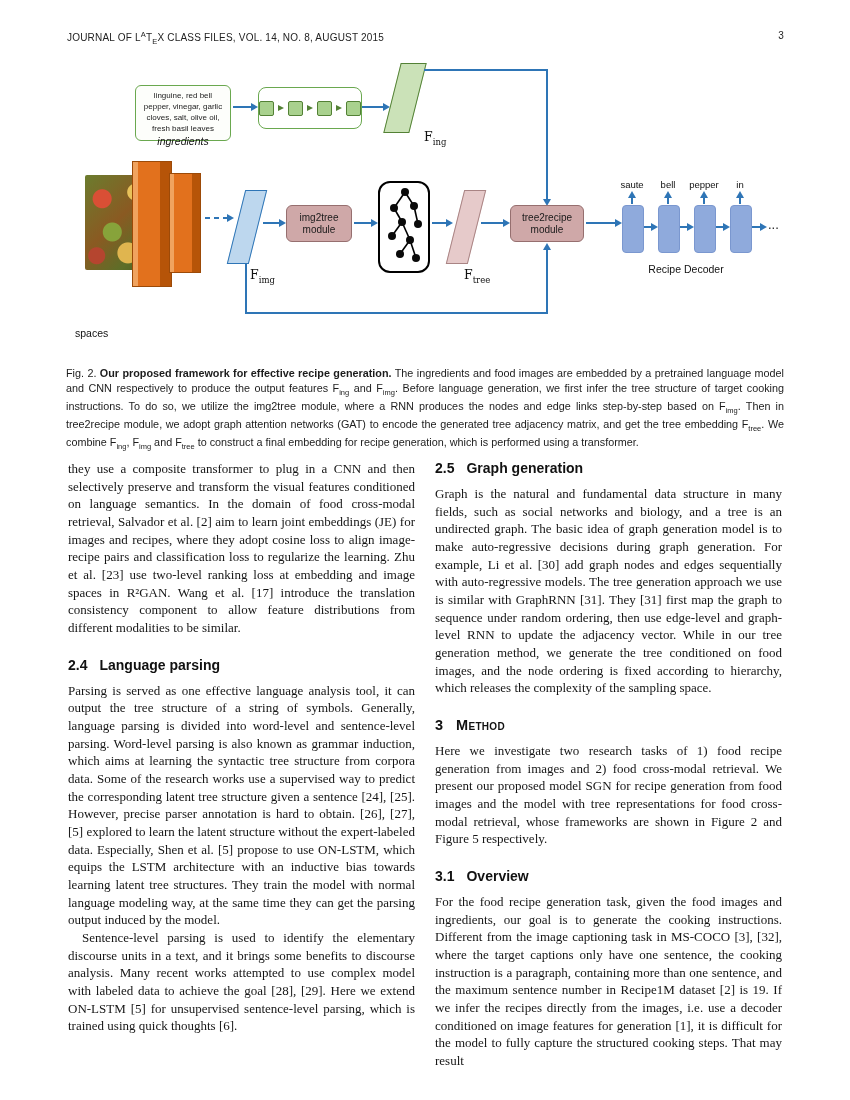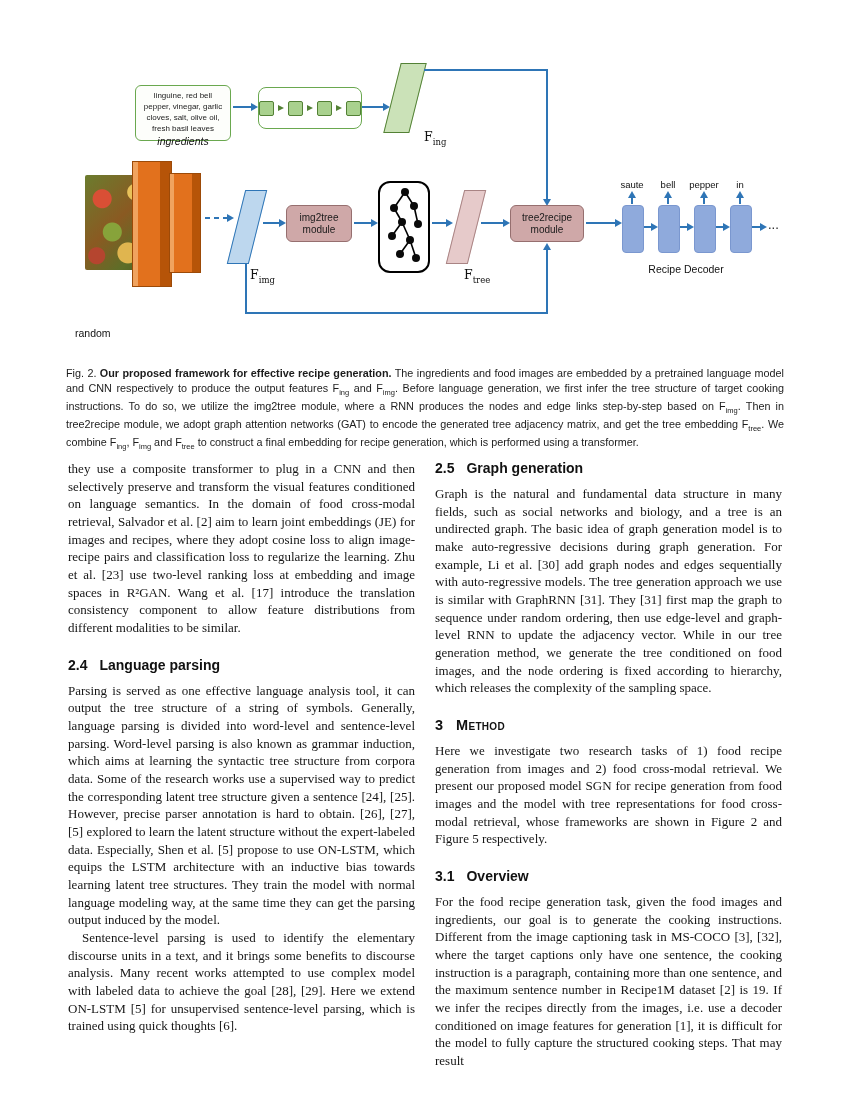--- a/index.html
+++ b/index.html
@@ -89,20 +89,24 @@
   .subsec:first-child{margin-top:0;}
   .subsec .num{margin-right:12px;}
   .sec{font-family:"Liberation Sans",sans-serif;font-size:14.5px;font-weight:bold;margin:20px 0 9px 0;color:#111;}
   .sec .title{font-variant:small-caps;margin-left:13px;letter-spacing:.3px;}
 </style>
 </head>
 <body>
 
 <div class="page">
 
+  <header class="hdr">
+    <span>JOURNAL OF L<sup>A</sup>T<sub>E</sub>X CLASS FILES, VOL. 14, NO. 8, AUGUST 2015</span>
+    <span>3</span>
+  </header>
 
   <div class="figure">
 
     <div class="ing-box">
       <span>linguine, red bell pepper, vinegar, garlic cloves, salt, olive oil, fresh basil leaves</span>
     </div>
     <div class="lbl" style="left:183px;top:80px;transform:translateX(-50%);font-style:italic;">ingredients</div>
 
     <div class="hline head-r" style="left:233px;top:51px;width:18px;"></div>
 
@@ -119,21 +123,21 @@
     <div class="hline head-r" style="left:362px;top:51px;width:21px;"></div>
     <div class="slab green"></div>
     <div class="flabel" style="left:424px;top:74px;">F<sub>ing</sub></div>
 
     <div class="hline" style="left:424px;top:14px;width:123px;"></div>
     <div class="vline head-d" style="left:546px;top:14px;height:130px;"></div>
 
     <div class="photo"></div>
     <div class="cnn-slab s1"></div>
     <div class="cnn-slab s2"></div>
-    <div class="lbl" style="left:75px;top:272px;">random</div>
+    <div class="lbl" style="left:75px;top:272px;">spaces</div>
 
     <div class="hline dashed head-r" style="left:205px;top:162px;width:22px;"></div>
     <div class="slab blue"></div>
     <div class="flabel" style="left:250px;top:212px;">F<sub>img</sub></div>
 
     <div class="hline head-r" style="left:263px;top:167px;width:16px;"></div>
 
     <div class="module m1">
       <div>img2tree</div>
       <div>module</div>

